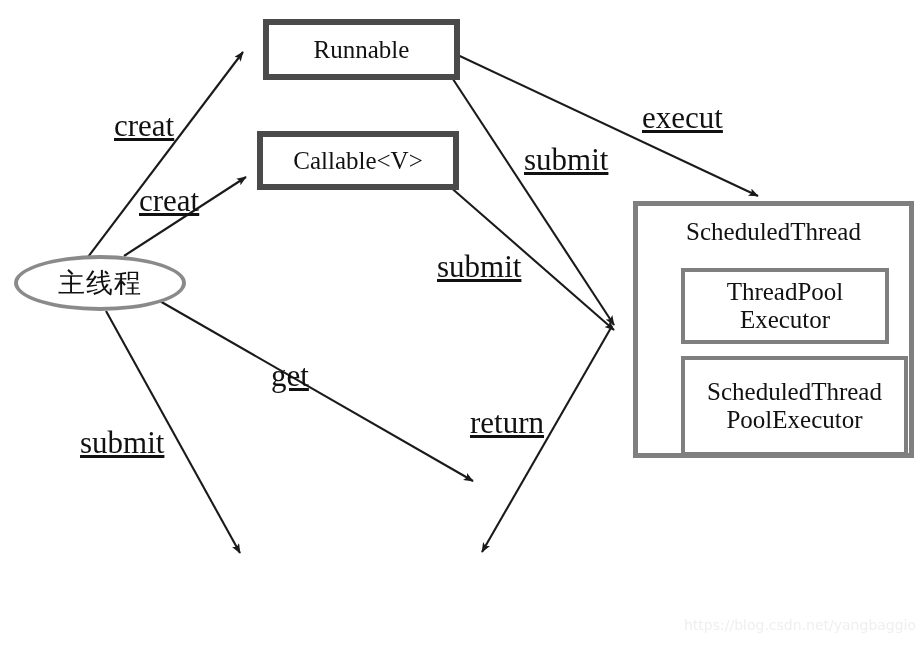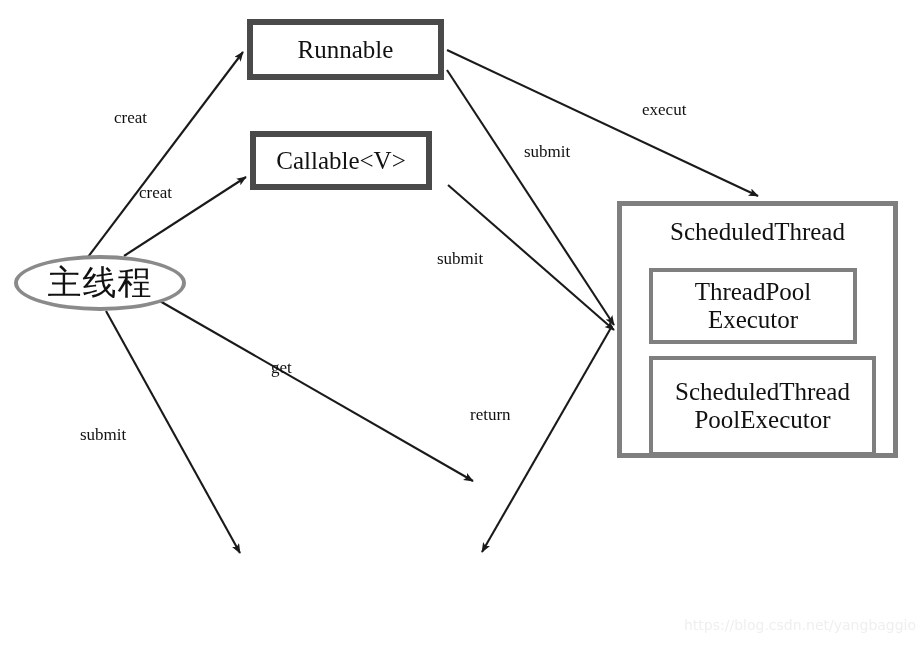--- a/index.html
+++ b/index.html
@@ -23,20 +23,21 @@
     top: 0;
     width: 920px;
     height: 646px;
   }
   .node {
     position: absolute;
     box-sizing: border-box;
     background: #ffffff;
     display: flex;
     flex-direction: column;
+    margin-left: 16px;
   }
   .node-dark {
     border: 6px solid #4a4a4a;
   }
   .node-gray {
     border: 5px solid #7f7f7f;
   }
   .node-inner-gray {
     border: 4px solid #7f7f7f;
   }
@@ -51,31 +52,32 @@
     position: absolute;
     box-sizing: border-box;
     border: 4px solid #8a8a8a;
     border-radius: 50%;
     background: #ffffff;
     display: flex;
     align-items: center;
     justify-content: center;
   }
   .ellipse-label {
-    font-size: 34px;
+    font-size: 27px;
     color: #111111;
     font-family: "DejaVu Sans", sans-serif;
     letter-spacing: 1px;
     text-align: center;
   }
   .edge-label {
     position: absolute;
-    font-size: 17px;
+    font-size: 31px;
     color: #111111;
     white-space: nowrap;
+    text-decoration: underline;
   }
   .watermark {
     position: absolute;
     font-size: 14px;
     color: #efefef;
     font-family: "DejaVu Sans", sans-serif;
     white-space: nowrap;
   }
 </style>
 </head>
@@ -98,21 +100,21 @@
       <line x1="158" y1="300" x2="473" y2="481"></line>
       <line x1="106" y1="311" x2="240" y2="553"></line>
       <line x1="612" y1="326" x2="482" y2="552"></line>
     </g>
   </svg>
 
   <div class="node node-dark" style="left:247px; top:19px; width:197px; height:61px; justify-content:center;">
     <div class="node-label">Runnable</div>
   </div>
 
-  <div class="node node-dark" style="left:250px; top:131px; width:182px; height:59px; justify-content:center;">
+  <div class="node node-dark" style="left:241px; top:131px; width:202px; height:59px; justify-content:center;">
     <div class="node-label">Callable&lt;V&gt;</div>
   </div>
 
   <div class="node node-gray" style="left:617px; top:201px; width:281px; height:257px; padding-top:12px;">
     <div class="node-label">ScheduledThread</div>
     <div class="node node-inner-gray" style="left:27px; top:62px; width:208px; height:76px; justify-content:center;">
       <div class="node-label">ThreadPool
 Executor</div>
     </div>
     <div class="node node-inner-gray" style="left:27px; top:150px; width:227px; height:100px; justify-content:center;">

